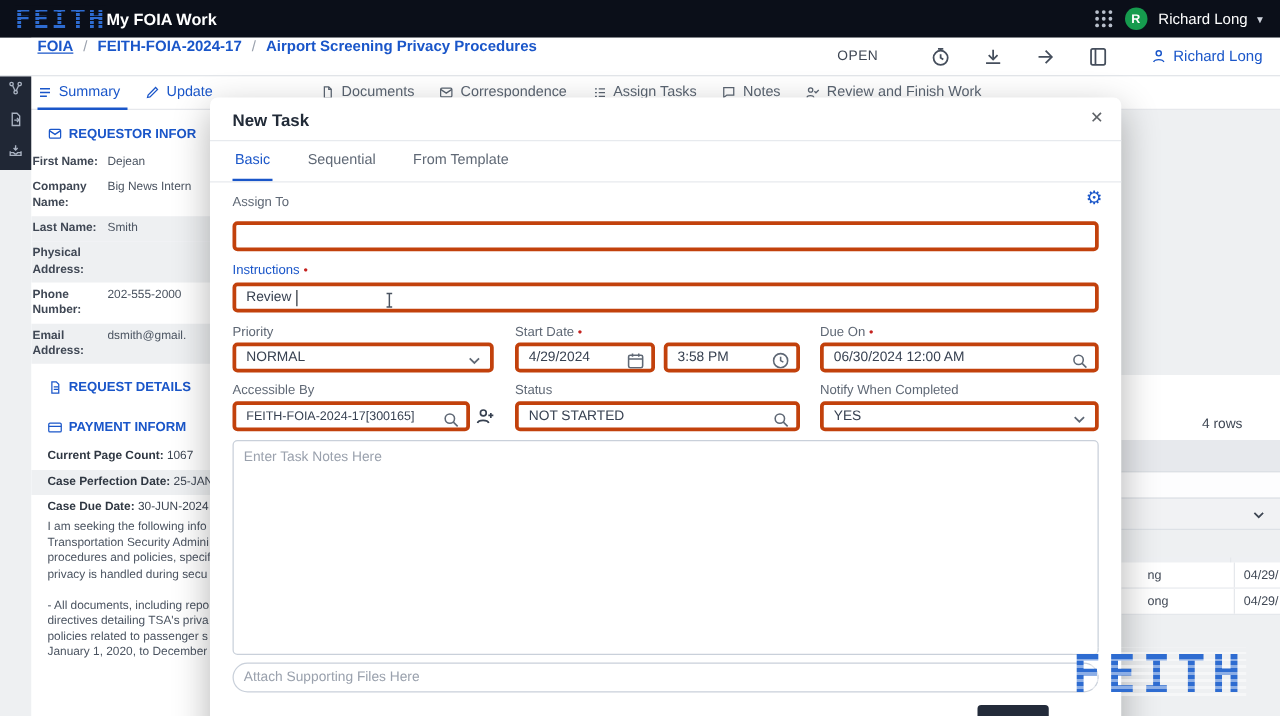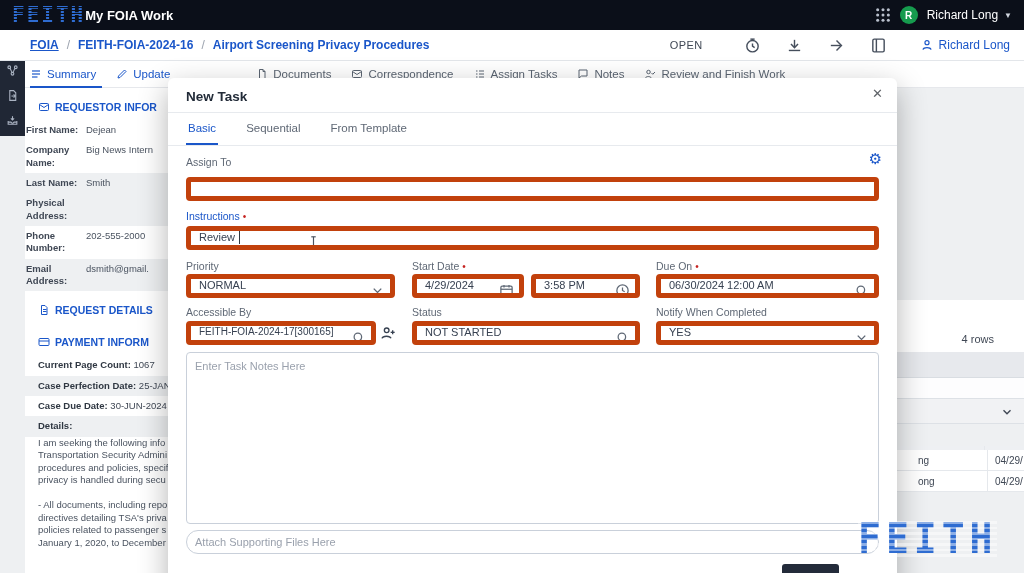--- a/index.html
+++ b/index.html
@@ -17,21 +17,21 @@
   .apptitle{color:#fff;font-size:13px;font-weight:bold;}
   .tb-right{margin-left:auto;display:flex;align-items:center;gap:9px;margin-right:12px}
   .appsicon{width:16px;height:16px;color:#b9c0cc}
   .avatar{width:18px;height:18px;border-radius:50%;background:#169b4e;color:#fff;font-size:10px;font-weight:bold;
     display:flex;align-items:center;justify-content:center}
   .tb-user{color:#fff;font-size:12px}
   .tb-caret{color:#cfd4dd;font-size:8px;margin-left:-3px}
 
   
   .crumbbar{position:absolute;top:30px;left:0;right:0;height:31px;background:#fff;border-bottom:1px solid #e3e6ea;
-    display:flex;align-items:center;padding:0 14px 0 30px;gap:8px;z-index:9}
+    display:flex;padding:0 14px 0 30px;gap:8px;z-index:9}
   .crumb{color:#1a56c9;font-weight:bold;font-size:12px;cursor:pointer;white-space:nowrap}
   .crumb.u{text-decoration:underline}
   .sep{color:#9aa1ad;font-size:12px}
   .crumb-right{margin-left:auto;display:flex;align-items:center;gap:25px}
   .open{font-size:11px;color:#3f4754;letter-spacing:.4px;margin-right:16px}
   .cicon{width:17px;height:17px;color:#454e5c;cursor:pointer}
   .cuser{color:#1a56c9;font-size:12px;display:flex;gap:5px;align-items:center;cursor:pointer;margin-left:8px}
   .cuser .ic{width:14px;height:14px}
 
   
@@ -84,22 +84,22 @@
   .m-title{position:absolute;left:18px;top:11px;font-size:13.5px;font-weight:bold;color:#222b38}
   .m-close{position:absolute;right:14px;top:8px;font-size:13px;color:#5f6368;cursor:pointer}
   .m-div{position:absolute;left:0;right:0;height:1px;background:#e7eaee}
   .m-tabs{position:absolute;left:18px;top:35px;height:32px;display:flex;gap:26px;align-items:stretch;font-size:11.5px}
   .m-tab{color:#5f6875;display:flex;align-items:center;padding:0 2px;border-bottom:2px solid transparent;cursor:pointer}
   .m-tab.active{color:#1a56c9;font-weight:500;border-bottom-color:#1a56c9}
   .mlabel{position:absolute;font-size:10.5px;color:#5f6875;white-space:nowrap}
   .mlabel.blue{color:#1a56c9}
   .dot{color:#c5221f;margin-left:3px;font-size:10px}
   .gear{position:absolute;right:15px;top:73px;font-size:15px;color:#1a56c9;line-height:1;cursor:pointer}
-  .fld{position:absolute;height:24px;border:5px solid #c2410c;border-radius:4px;background:#fff;display:flex;
-    align-items:flex-start;padding:0 24px 0 8px;font-size:11px;color:#374151;cursor:text;overflow:hidden;white-space:nowrap}
+  .fld{position:absolute;height:24px;border:3px solid #c2410c;border-radius:4px;background:#fff;display:flex;
+    align-items:center;padding:0 24px 0 8px;font-size:11px;color:#374151;cursor:text;overflow:hidden;white-space:nowrap}
   .fld .ficon{position:absolute;right:5px;top:4px;width:15px;height:15px;color:#5f6875;cursor:pointer}
   .tcaret{display:inline-block;width:1px;height:13px;background:#30373f;margin-left:4px}
   .ibeam{position:absolute;left:118px;top:4px;width:9px;height:15px;color:#4a5360}
   .paddicon{position:absolute;width:16px;height:16px;color:#374151;cursor:pointer}
   .mta{position:absolute;left:18px;right:18px;top:274px;height:172px;border:1px solid #c9d0da;border-radius:4px;
     padding:7px 8px;font-size:11px;color:#9aa1ad;cursor:text}
   .m-attach{position:absolute;left:18px;right:18px;top:452px;height:24px;border:1px solid #c9d0da;border-radius:12px;
     display:flex;align-items:center;padding:0 8px;font-size:11px;color:#9aa1ad;cursor:pointer}
   .m-btn{position:absolute;left:614px;top:486px;width:57px;height:24px;background:#232b3a;border-radius:3px;cursor:pointer}
 
@@ -132,21 +132,21 @@
       </span>
       <span class="avatar">R</span>
       <span class="tb-user">Richard Long</span>
       <span class="tb-caret">▼</span>
     </div>
   </header>
 
   <div class="crumbbar">
     <span class="crumb u">FOIA</span>
     <span class="sep">/</span>
-    <span class="crumb">FEITH-FOIA-2024-16</span>
+    <span class="crumb">FEITH-FOIA-2024-17</span>
     <span class="sep">/</span>
     <span class="crumb">Airport Screening Privacy Procedures</span>
     <div class="crumb-right">
       <span class="open">OPEN</span>
       <span class="cicon">
         <svg viewBox="0 0 24 24" fill="none" stroke="currentColor" stroke-width="2">
             <circle cx="12" cy="13" r="8"></circle>
             <path d="M12 9v4l3 2"></path>
             <path d="M9 3h6"></path>
             <path d="M12 3v2"></path>
@@ -343,23 +343,20 @@
       <span>PAYMENT INFORM</span>
     </div>
     <div class="kvrow">
       <b>Current Page Count:</b> <span>1067</span>
     </div>
     <div class="kvrow stripe">
       <b>Case Perfection Date:</b> <span>25-JAN-2</span>
     </div>
     <div class="kvrow">
       <b>Case Due Date:</b> <span>30-JUN-2024</span>
-    </div>
-    <div class="kvrow stripe">
-      <b>Details:</b>
     </div>
     <div class="dline">I am seeking the following info</div>
     <div class="dline">Transportation Security Admini</div>
     <div class="dline">procedures and policies, specif</div>
     <div class="dline">privacy is handled during secu</div>
     <div class="dline"></div>
     <div class="dline">- All documents, including repo</div>
     <div class="dline">directives detailing TSA's priva</div>
     <div class="dline">policies related to passenger s</div>
     <div class="dline">January 1, 2020, to December 3</div>

